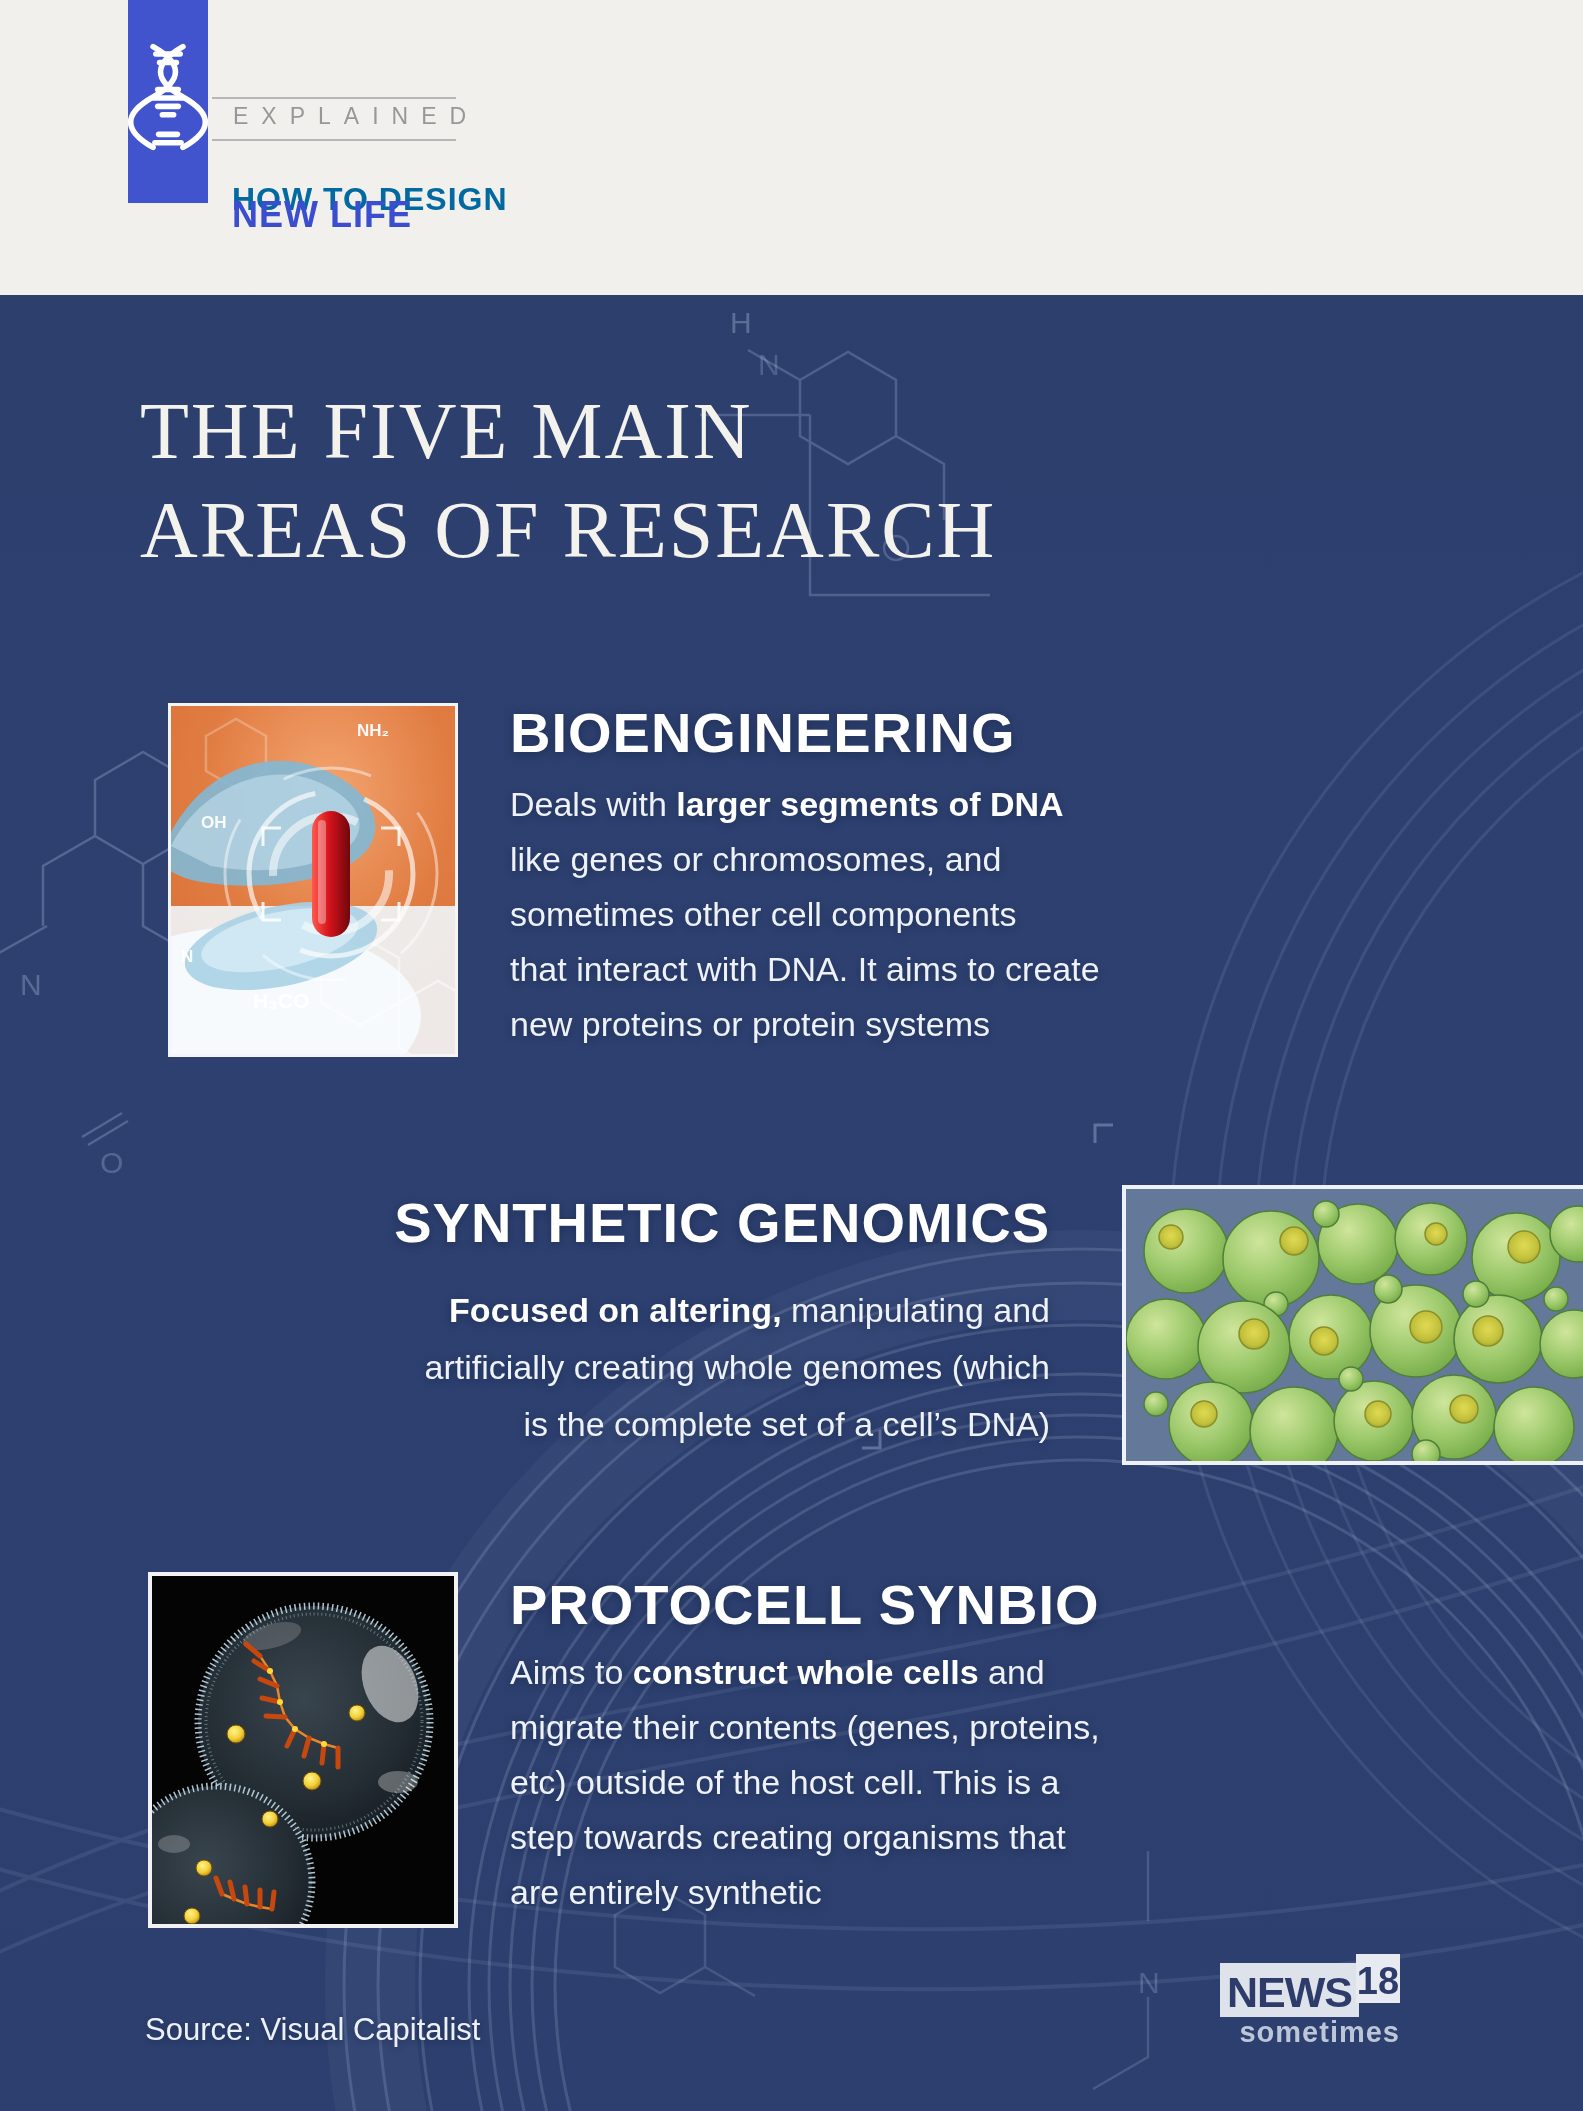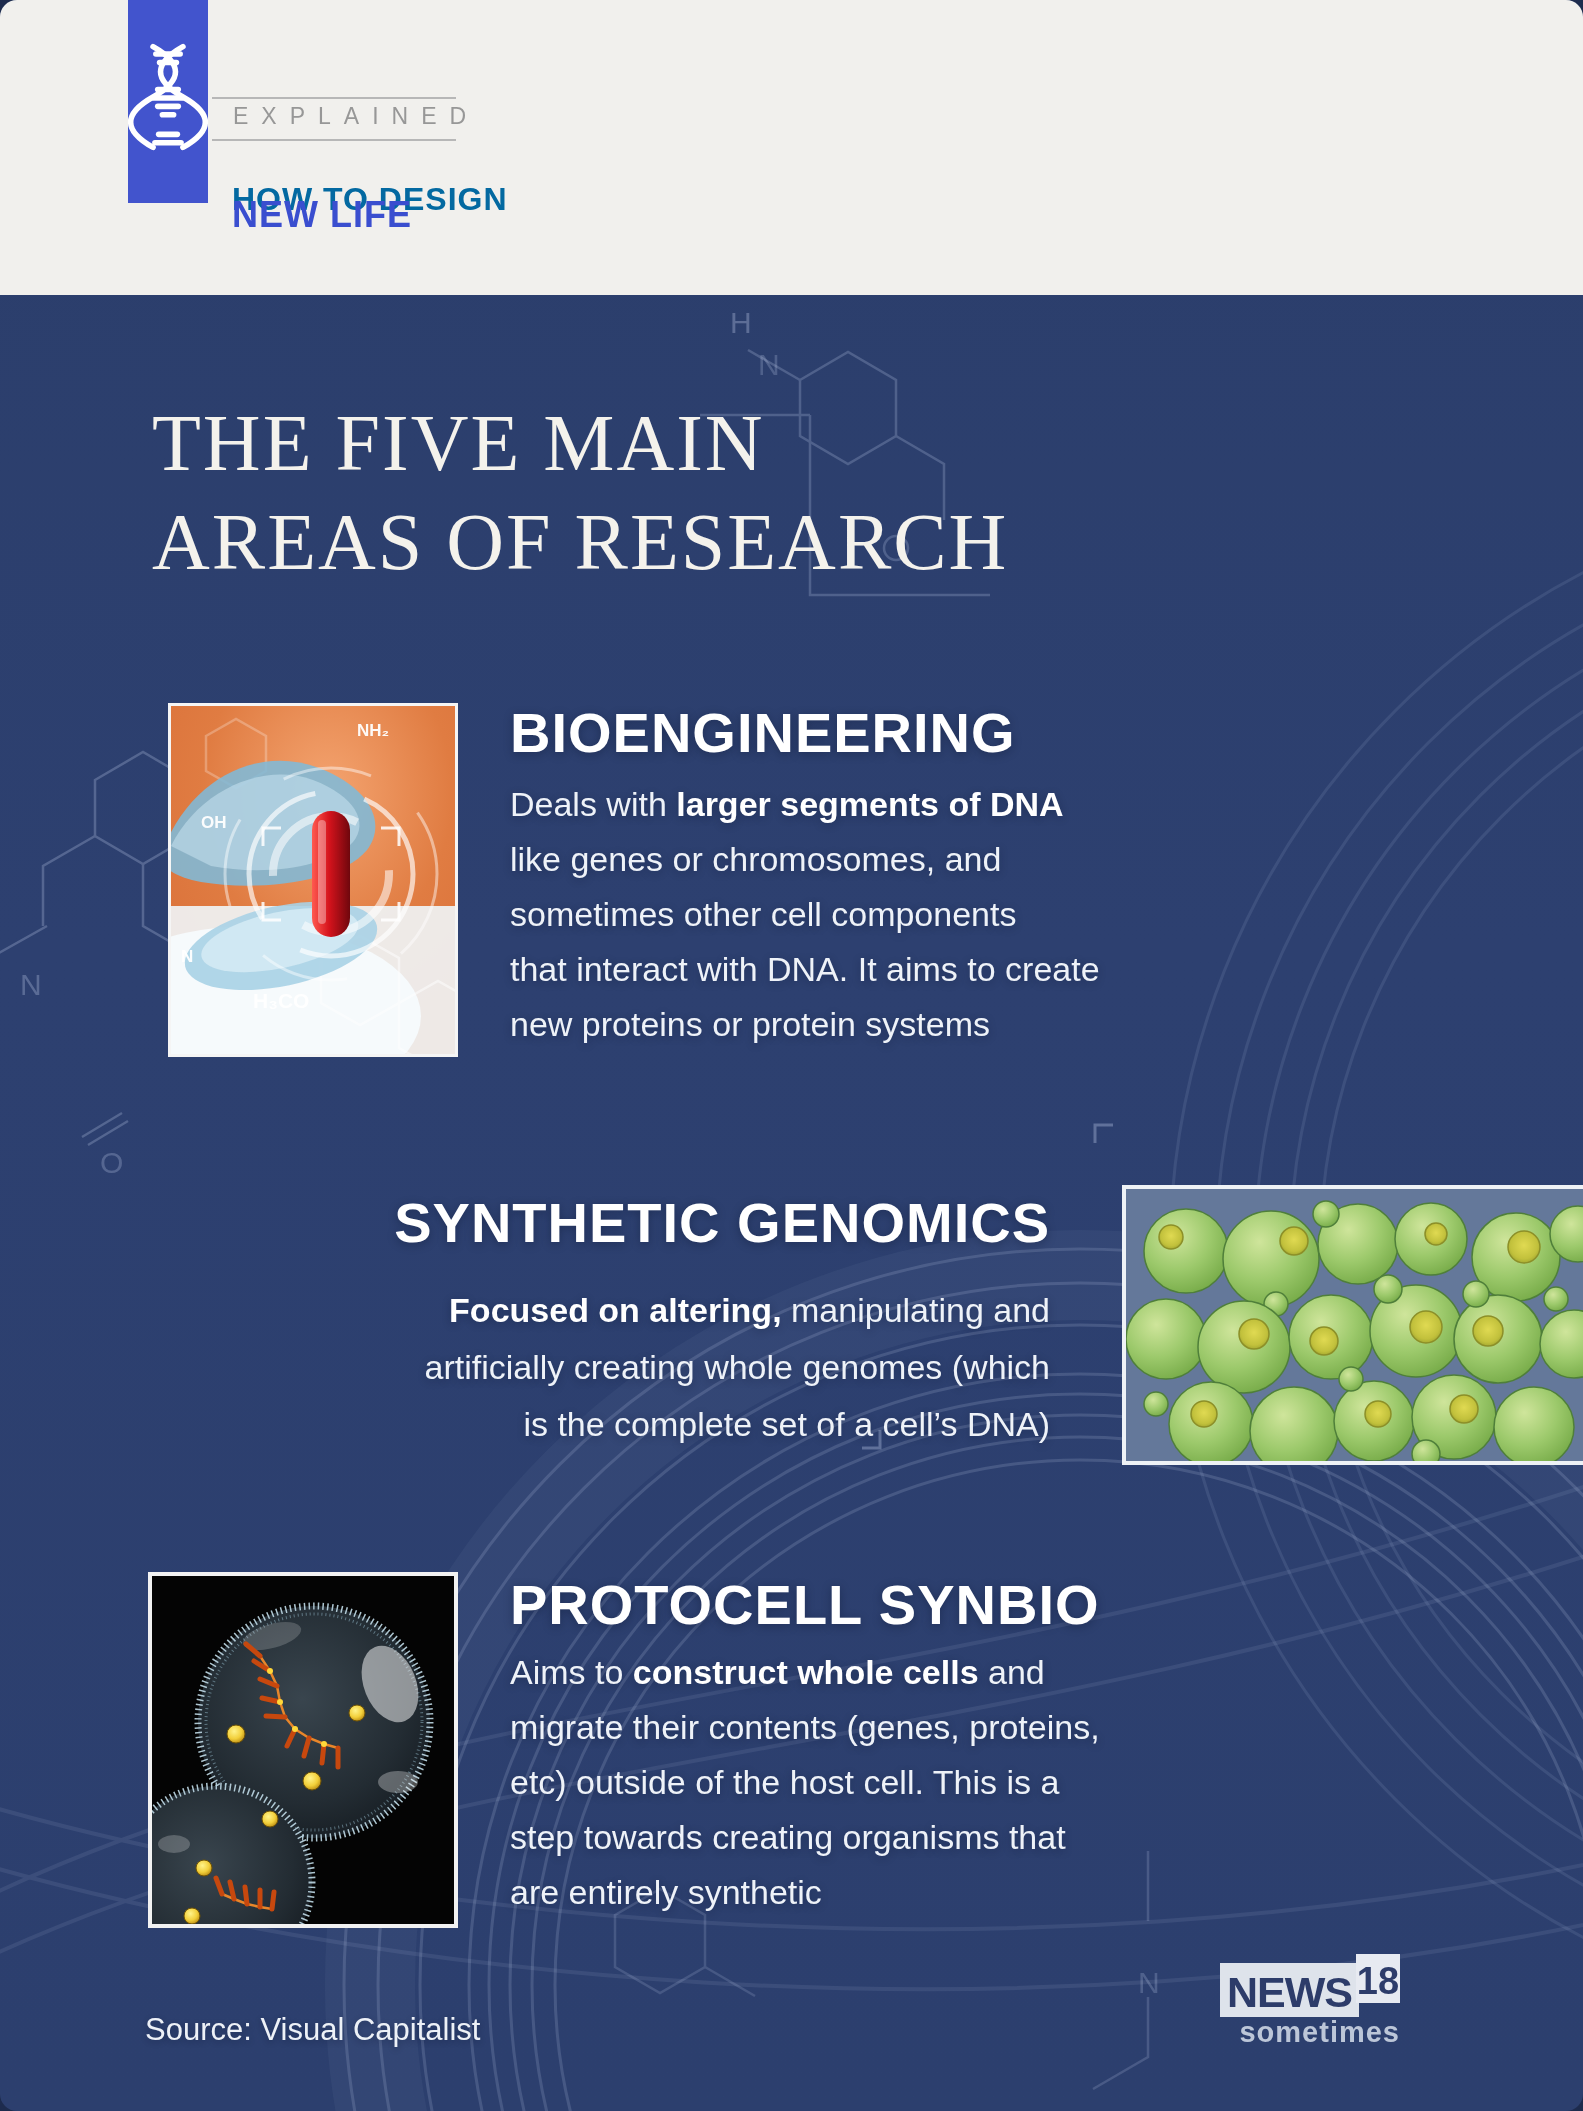--- a/index.html
+++ b/index.html
@@ -1,33 +1,33 @@
 <!DOCTYPE html>
 <html><head>
 <meta charset="utf-8">
 <style>
   html,body{margin:0;padding:0;background:#1d2b4d;}
   #page{position:relative;width:1583px;height:2111px;overflow:hidden;
         font-family:"Liberation Sans",sans-serif;
-        background:linear-gradient(180deg,#2b3e6b 0%,#2d4070 45%,#2c3f6e 100%);border-radius:17px;}
+        background:linear-gradient(180deg,#2b3e6b 0%,#2d4070 45%,#2c3f6e 100%);}
   
   .header{position:absolute;left:0;top:0;width:1583px;height:295px;background:#f1f0ed;}
   .logo-box{position:absolute;left:128px;top:0;width:80px;height:203px;background:#4254cd;}
   .logo-box svg{position:absolute;left:12px;top:38px;overflow:visible;}
   .kicker-line{position:absolute;height:2px;background:#b7b7b7;}
   .kicker{position:absolute;left:233px;top:103px;font-size:23px;color:#979797;
           letter-spacing:13px;font-weight:400;}
   .h-title1{position:absolute;left:232px;top:153px;font-size:32px;font-weight:700;
             color:#0369a1;letter-spacing:1px;margin-top:28px;}
   .h-title2{position:absolute;left:232px;top:194px;font-size:36px;font-weight:800;
             color:#3a4ecf;letter-spacing:1px;}
   
   .decor{position:absolute;left:0;top:295px;pointer-events:none;}
   
-  .main-title{position:absolute;left:140px;top:382px;margin:12px;
+  .main-title{position:absolute;left:140px;top:382px;margin:0;
               font-family:"Liberation Serif",serif;font-weight:400;
               font-size:80px;line-height:99px;color:#f4f2ec;letter-spacing:2px;}
   
   .sec-heading{position:absolute;margin:0;font-size:56px;font-weight:700;color:#ffffff;
                letter-spacing:1px;text-shadow:0 2px 10px rgba(8,16,40,.35);white-space:nowrap;}
   .sec-body{position:absolute;margin:0;font-size:34px;line-height:55px;font-weight:400;
             color:#eef2f8;text-shadow:0 2px 8px rgba(8,16,40,.3);}
   .sec-body b{font-weight:700;color:#ffffff;}
   .photo{position:absolute;box-sizing:border-box;background:#000;}
   .photo svg{display:block;}

